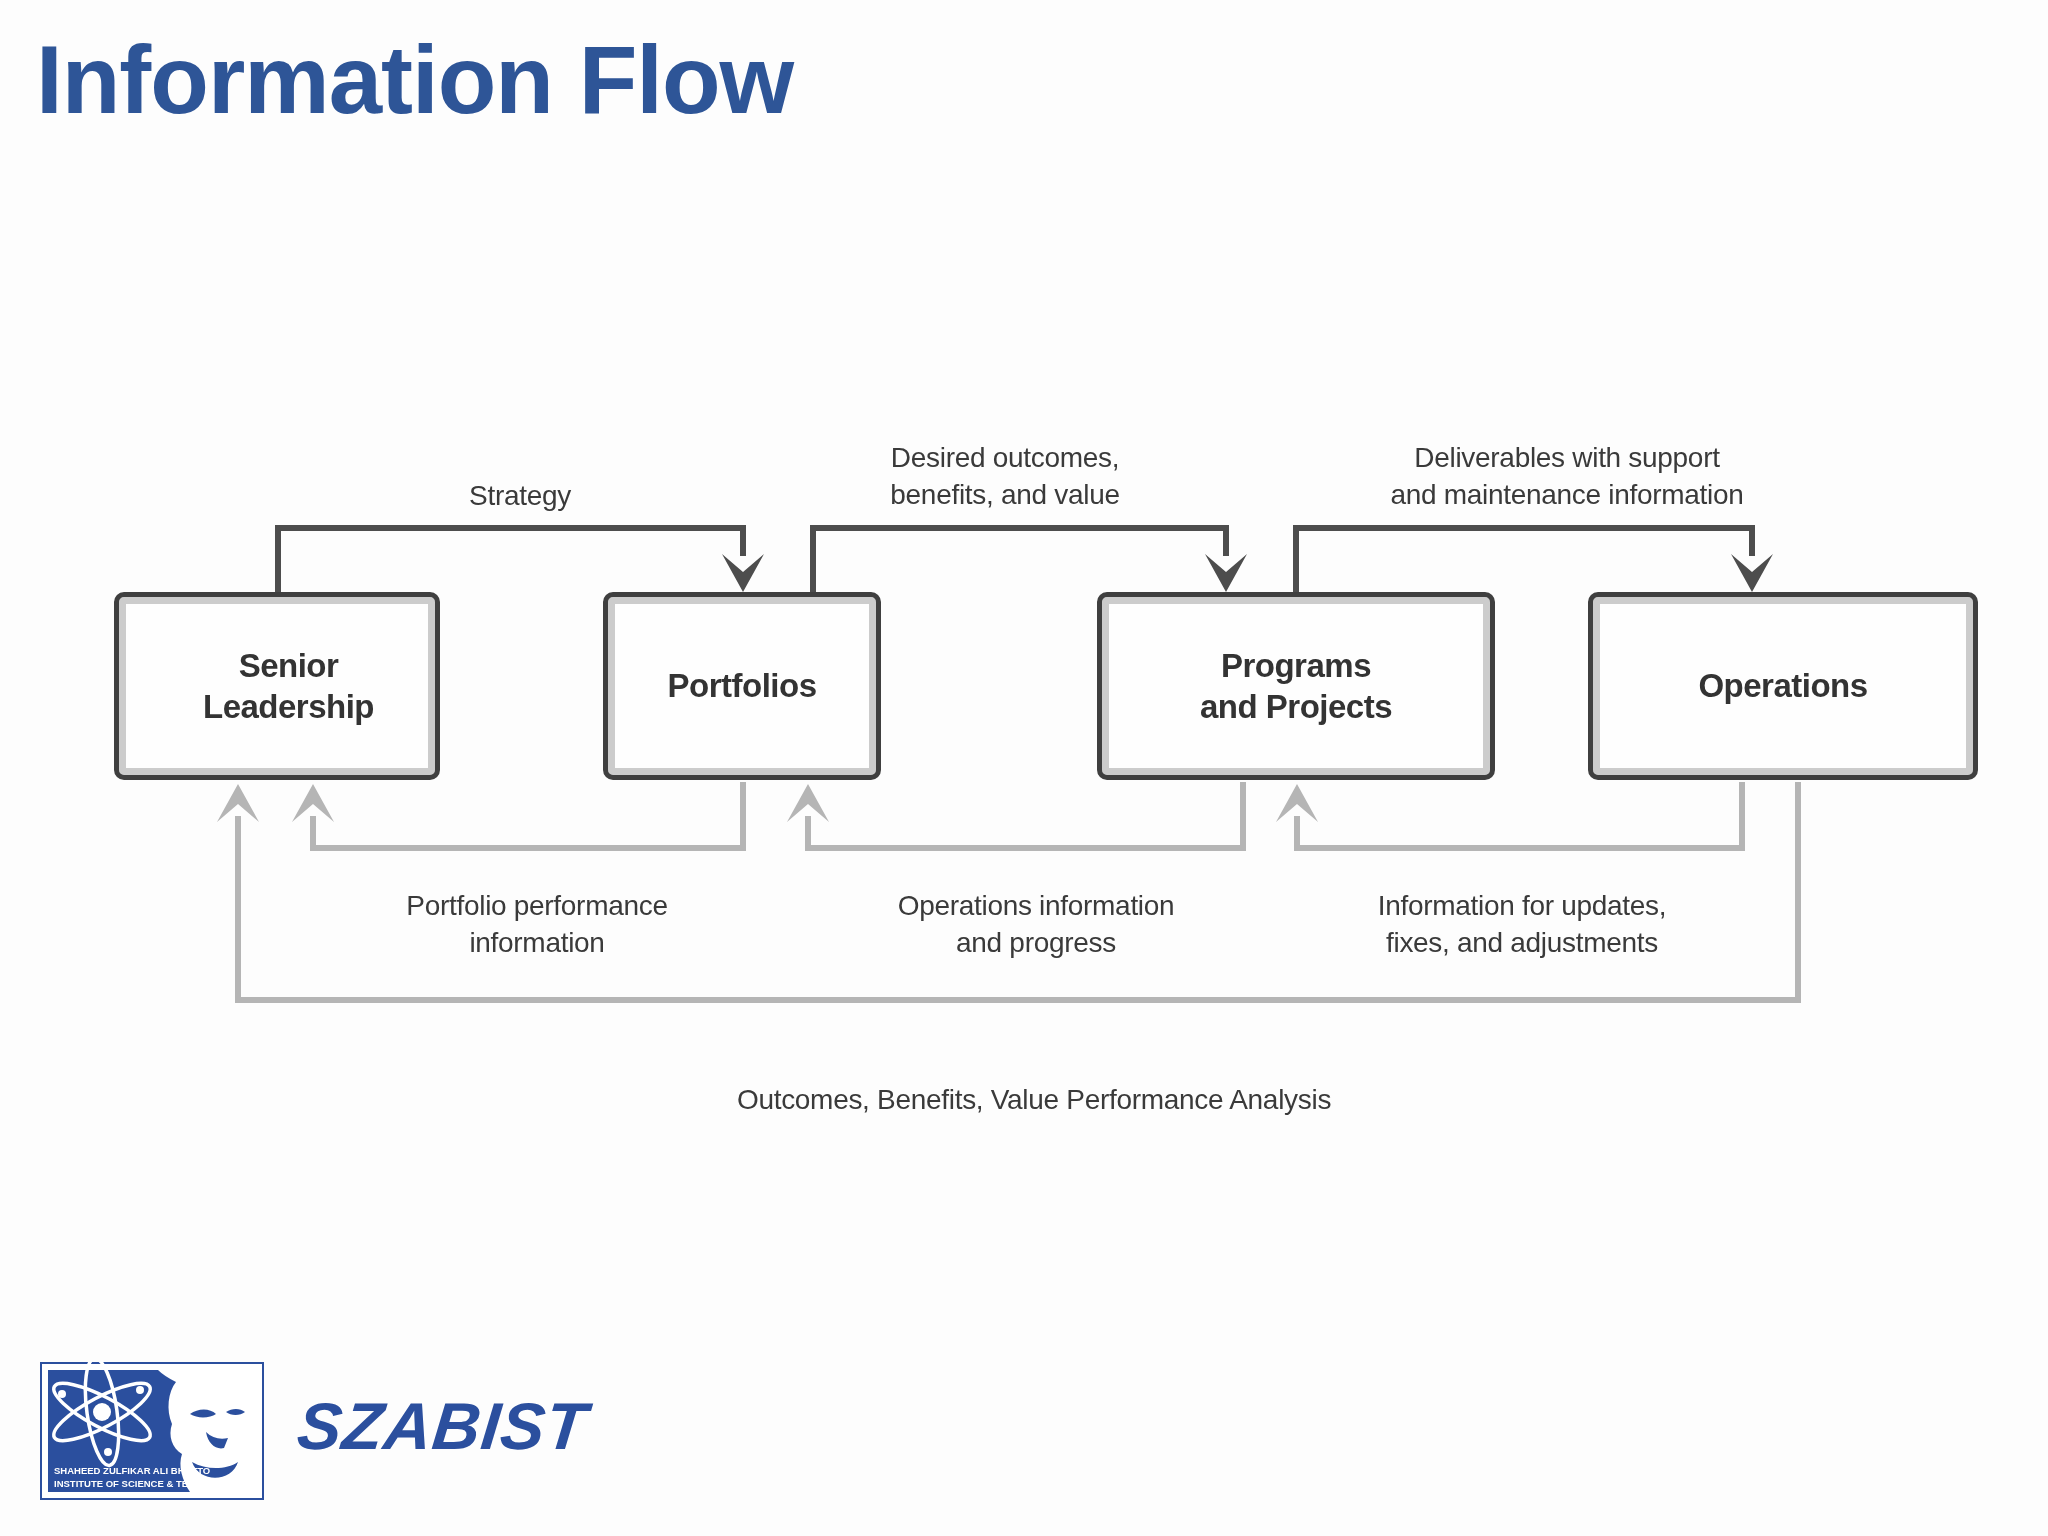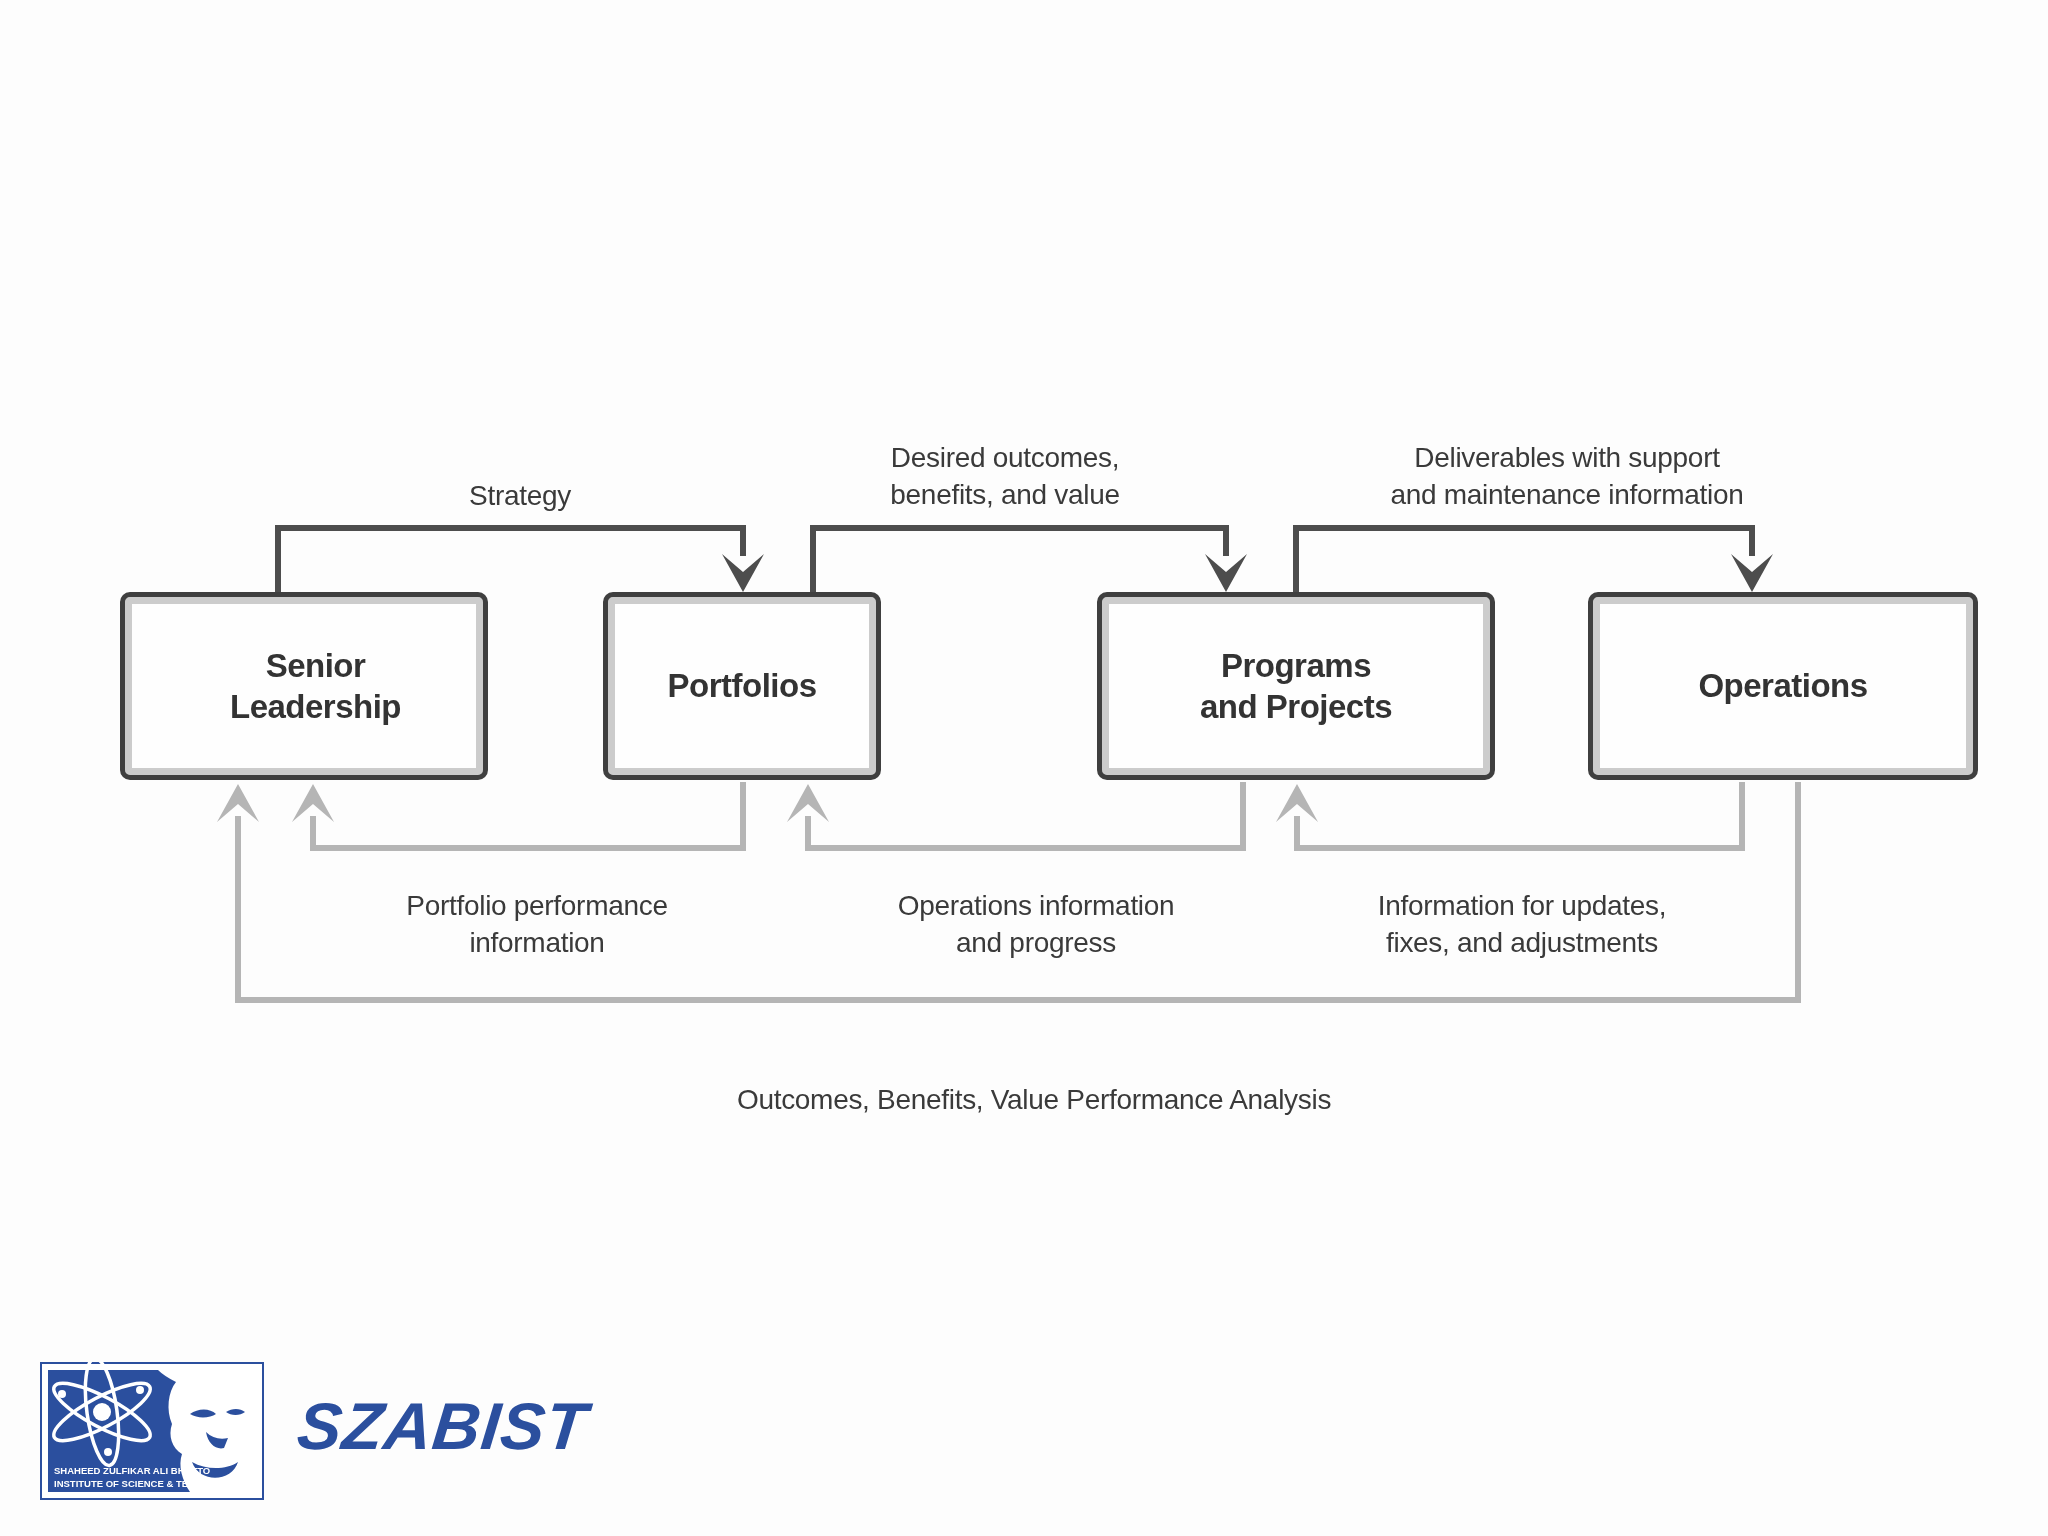--- a/index.html
+++ b/index.html
@@ -25,21 +25,21 @@
     background:#fefefe;
     border:5px solid var(--box-border,#3f3f3f);
     border-radius:10px;
     box-shadow:inset 0 0 0 7px var(--box-inner-border,#cccccc);
     display:flex;align-items:center;justify-content:center;
     text-align:center;
     font-size:33px;font-weight:700;letter-spacing:-0.5px;
     color:#333333;line-height:1.25;
     white-space:pre-line;
   }
-  #node-senior-leadership{left:120px;width:368px;padding-left:23px;}
+  #node-senior-leadership{left:114px;width:326px;padding-left:23px;}
   #node-portfolios{left:603px;width:278px;}
   #node-programs-projects{left:1097px;width:398px;text-align:center;}
   #node-operations{left:1588px;width:390px;}
   .flow-label{
     position:absolute;transform:translateX(-50%);
     text-align:center;font-size:28px;font-weight:400;
     letter-spacing:-0.3px;line-height:1.32;
     color:var(--label-text,#3a3a3a);
     white-space:pre-line;
   }
@@ -58,20 +58,21 @@
     letter-spacing:1px;
     color:var(--brand-blue,#2b4f9e);
     transform:skewX(-6deg);
   }
 </style>
 </head>
 <body>
 
 <div id="slide">
 
+  <h1 class="page-title">Information Flow</h1>
 
   <div>
 
     <svg class="wires" viewBox="0 0 2048 1536" aria-hidden="true">
 
       <g stroke="#b5b5b5" stroke-width="6" fill="none">
         <path d="M743 782 L743 848 L313 848 L313 816"></path>
         <path d="M1243 782 L1243 848 L808 848 L808 816"></path>
         <path d="M1742 782 L1742 848 L1297 848 L1297 816"></path>
         <path d="M1798 782 L1798 1000 L238 1000 L238 816"></path>

